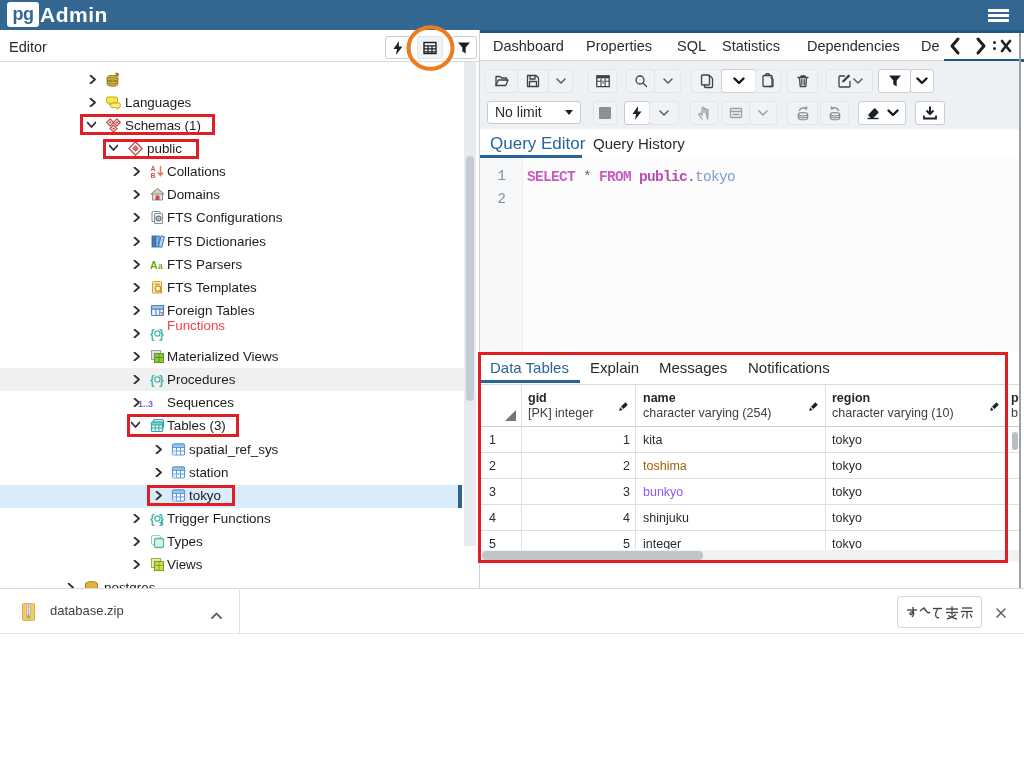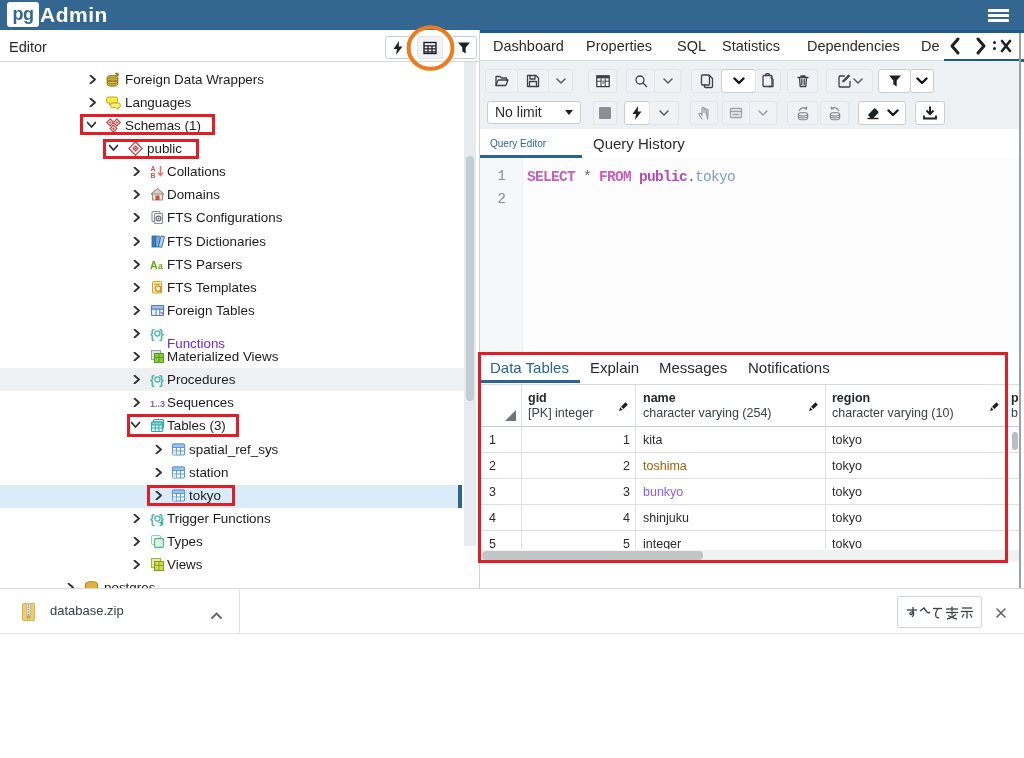--- a/index.html
+++ b/index.html
@@ -34,21 +34,20 @@
         <path d="M1.5 0.5 L6 4.5 L1.5 8.5" fill="none" stroke="#303030" stroke-width="1.8" stroke-linecap="round" stroke-linejoin="round"></path>
       </svg>
     </div>
     <div style="position:absolute;left:106px;top:72px;width:15px;height:15px"><svg width="15" height="15" viewBox="0 0 15 15" style="">
         <path d="M9 4.2 l3.2-2.6 m0 0 l-2.8-0.3 m2.8 0.3 l-0.4 2.6" stroke="#8f7420" stroke-width="1.4" fill="none"></path>
         <ellipse cx="6.5" cy="5.4" rx="5.3" ry="2" fill="#d9bb45" stroke="#8f7420" stroke-width="1"></ellipse>
         <path d="M1.2 5.4 v6.8 a5.3 2 0 0 0 10.6 0 v-6.8" fill="#d9bb45" stroke="#8f7420" stroke-width="1"></path>
         <ellipse cx="6.5" cy="7.7" rx="5.3" ry="2" fill="none" stroke="#8f7420" stroke-width="0.9"></ellipse>
         <ellipse cx="6.5" cy="10" rx="5.3" ry="2" fill="none" stroke="#8f7420" stroke-width="0.9"></ellipse>
       </svg></div>
-    <div style="position:absolute;left:125px;top:68px;height:23px;line-height:23px;font-size:13.4px;color:#1b1b1b;white-space:nowrap">Foreign Data Wrappers</div>
     <div style="position:absolute;left:89px;top:98px;width:9px;height:9px">
       <svg width="9" height="9" viewBox="0 0 9 9" style="position:absolute;left:0;top:0">
         <path d="M1.5 0.5 L6 4.5 L1.5 8.5" fill="none" stroke="#303030" stroke-width="1.8" stroke-linecap="round" stroke-linejoin="round"></path>
       </svg>
     </div>
     <div style="position:absolute;left:106px;top:95px;width:15px;height:15px"><svg width="15" height="15" viewBox="0 0 15 15" style="">
         <path d="M2 2 h8 a1.5 1.5 0 0 1 1.5 1.5 v3 a1.5 1.5 0 0 1 -1.5 1.5 h-4 l-2.5 2 v-2 h-1.5 a1.5 1.5 0 0 1 -1.5 -1.5 v-3 a1.5 1.5 0 0 1 1.5 -1.5 z" fill="#f7e83f" stroke="#c3a825" stroke-width="1"></path>
         <path d="M6 8 h7 a1.2 1.2 0 0 1 1.2 1.2 v2.2 a1.2 1.2 0 0 1 -1.2 1.2 h-1 v1.8 l-2.2 -1.8 h-3.8 a1.2 1.2 0 0 1 -1.2 -1.2 v-2.2 a1.2 1.2 0 0 1 1.2 -1.2 z" fill="#faf07a" stroke="#c3a825" stroke-width="1"></path>
       </svg></div>
     <div style="position:absolute;left:125px;top:91px;height:23px;line-height:23px;font-size:13.4px;color:#1b1b1b;white-space:nowrap">Languages</div>
@@ -164,21 +163,21 @@
     <div style="position:absolute;left:133px;top:329px;width:9px;height:9px">
       <svg width="9" height="9" viewBox="0 0 9 9" style="position:absolute;left:0;top:0">
         <path d="M1.5 0.5 L6 4.5 L1.5 8.5" fill="none" stroke="#303030" stroke-width="1.8" stroke-linecap="round" stroke-linejoin="round"></path>
       </svg>
     </div>
     <div style="position:absolute;left:150px;top:326px;width:15px;height:15px"><svg width="15" height="15" viewBox="0 0 15 15" style="">
         <text x="0" y="12" font-size="12" font-weight="bold" fill="#4db6ac" font-family="Liberation Sans">{</text>
         <text x="9.2" y="12" font-size="12" font-weight="bold" fill="#4db6ac" font-family="Liberation Sans">}</text>
         <circle cx="7.4" cy="7.5" r="2.6" fill="none" stroke="#4db6ac" stroke-width="1.3"></circle>
       </svg></div>
-    <div style="position:absolute;left:167px;top:332px;height:23px;line-height:23px;font-size:13.4px;color:#6d28d9;white-space:nowrap">Functions</div>
+    <div style="position:absolute;left:167px;top:314px;height:23px;line-height:23px;font-size:13.4px;color:#ef4444;white-space:nowrap">Functions</div>
     <div style="position:absolute;left:133px;top:352px;width:9px;height:9px">
       <svg width="9" height="9" viewBox="0 0 9 9" style="position:absolute;left:0;top:0">
         <path d="M1.5 0.5 L6 4.5 L1.5 8.5" fill="none" stroke="#303030" stroke-width="1.8" stroke-linecap="round" stroke-linejoin="round"></path>
       </svg>
     </div>
     <div style="position:absolute;left:150px;top:349px;width:15px;height:15px"><svg width="15" height="15" viewBox="0 0 15 15" style="">
         <rect x="1.5" y="1.5" width="9" height="9" fill="#dfe3e6" stroke="#9aa2a9" stroke-width="1"></rect>
         <rect x="4.5" y="4.5" width="9" height="9" fill="#8dc63f" stroke="#5a9a1f" stroke-width="1"></rect>
         <path d="M4.5 8.5 h9 M9 4.5 v9" stroke="#5a9a1f" stroke-width="1" fill="none"></path>
       </svg></div>
@@ -192,21 +191,21 @@
         <text x="0" y="12" font-size="12" font-weight="bold" fill="#4db6ac" font-family="Liberation Sans">{</text>
         <text x="9.2" y="12" font-size="12" font-weight="bold" fill="#4db6ac" font-family="Liberation Sans">}</text>
         <circle cx="7.4" cy="7.5" r="2.6" fill="none" stroke="#4db6ac" stroke-width="1.3"></circle>
       </svg></div>
     <div style="position:absolute;left:167px;top:368px;height:23px;line-height:23px;font-size:13.4px;color:#1b1b1b;white-space:nowrap">Procedures</div>
     <div style="position:absolute;left:133px;top:398px;width:9px;height:9px">
       <svg width="9" height="9" viewBox="0 0 9 9" style="position:absolute;left:0;top:0">
         <path d="M1.5 0.5 L6 4.5 L1.5 8.5" fill="none" stroke="#303030" stroke-width="1.8" stroke-linecap="round" stroke-linejoin="round"></path>
       </svg>
     </div>
-    <div style="position:absolute;left:150px;top:395px;width:15px;height:15px"><svg width="15" height="15" viewBox="0 0 15 15" style="">
+    <div style="position:absolute;left:138px;top:395px;width:15px;height:15px"><svg width="15" height="15" viewBox="0 0 15 15" style="">
         <text x="0" y="11.5" font-size="9" font-weight="bold" fill="#7d66c9" font-family="Liberation Sans">1..3</text>
       </svg></div>
     <div style="position:absolute;left:167px;top:391px;height:23px;line-height:23px;font-size:13.4px;color:#1b1b1b;white-space:nowrap">Sequences</div>
     <div style="position:absolute;left:131px;top:421px;width:9px;height:9px">
       <svg width="9" height="9" viewBox="0 0 9 9" style="position:absolute;left:0;top:0">
         <path d="M0.5 1.5 L4.5 6 L8.5 1.5" fill="none" stroke="#303030" stroke-width="1.8" stroke-linecap="round" stroke-linejoin="round"></path>
       </svg>
     </div>
     <div style="position:absolute;left:150px;top:418px;width:15px;height:15px"><svg width="15" height="15" viewBox="0 0 15 15" style="">
         <rect x="3.5" y="1.5" width="10" height="8.5" rx="1" fill="#cfeeee" stroke="#35a8a8" stroke-width="1.1"></rect>
@@ -465,21 +464,21 @@
         <path d="M1.5 1.5 L6 6 L10.5 1.5" fill="none" stroke="#14171a" stroke-width="2.4" stroke-linecap="round" stroke-linejoin="round"></path>
       </svg>
     </div>
     <div style="position:absolute;left:915px;top:101px;width:30px;height:24px;background:#fff;border:1px solid #c9ced4;border-radius:3px;display:flex;align-items:center;justify-content:center;">
       <svg width="16" height="16" viewBox="0 0 16 16" style="">
         <path d="M8 1.5 v7 m-3.5-3 l3.5 3.5 l3.5-3.5" fill="none" stroke="#1d2126" stroke-width="2"></path>
         <path d="M2 10.5 v3 h12 v-3" fill="none" stroke="#1d2126" stroke-width="1.8"></path>
       </svg>
     </div>
     <div style="position:absolute;left:480px;top:129px;width:540px;height:30px;background:#fff"></div>
-    <div style="position:absolute;left:490px;top:131px;height:26px;line-height:26px;font-size:10px;color:#2a6496">Query Editor</div>
+    <div style="position:absolute;left:490px;top:131px;height:26px;line-height:26px;font-size:17px;color:#2a6496">Query Editor</div>
     <div style="position:absolute;left:593px;top:131px;height:26px;line-height:26px;font-size:15px;color:#2b2b2b">Query History</div>
     <div style="position:absolute;left:480px;top:155px;width:102px;height:3px;background:#2a6496"></div>
     <div style="position:absolute;left:480px;top:158px;width:540px;height:194px;background:#fcfcfd"></div>
     <div style="position:absolute;left:480px;top:158px;width:43px;height:194px;background:#f6f7f8;border-right:1px solid #eceef0"></div>
     <div class="mono" style="position:absolute;left:480px;top:168px;width:26px;text-align:right;font-size:14px;color:#878d93">1</div>
     <div class="mono" style="position:absolute;left:480px;top:191px;width:26px;text-align:right;font-size:14px;color:#878d93">2</div>
     <div class="mono" style="position:absolute;left:527px;top:169px;font-size:14.5px;letter-spacing:-0.7px;white-space:pre"><span style="color:#c75fc1;font-weight:bold">SELECT</span><span style="color:#666"> * </span><span style="color:#c75fc1;font-weight:bold">FROM</span><span style="color:#666"> </span><span style="color:#b44fb0;font-weight:bold">public</span><span style="color:#666">.</span><span style="color:#7a9ec9">tokyo</span></div>
     <div style="position:absolute;left:480px;top:352px;width:540px;height:33px;background:#fff"></div>
     <div style="position:absolute;left:490px;top:355px;height:26px;line-height:26px;font-size:15px;color:#2a6496">Data Tables</div>
     <div style="position:absolute;left:590px;top:355px;height:26px;line-height:26px;font-size:15px;color:#2b2b2b">Explain</div>

